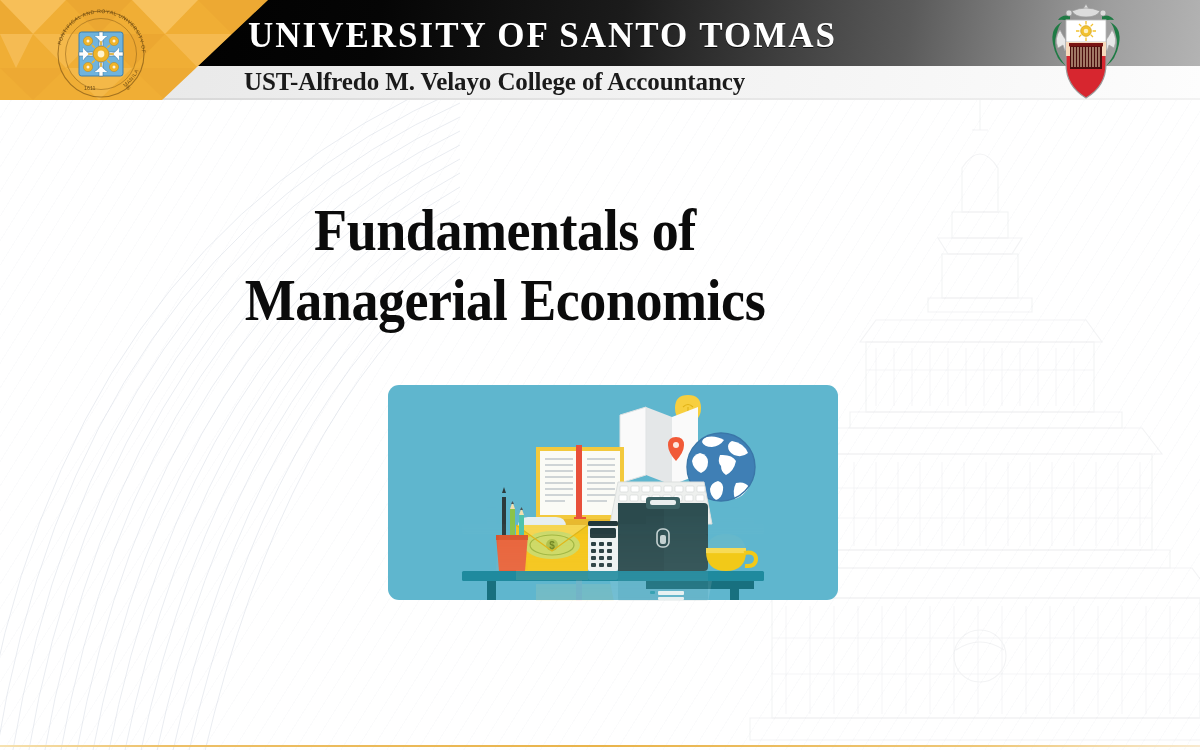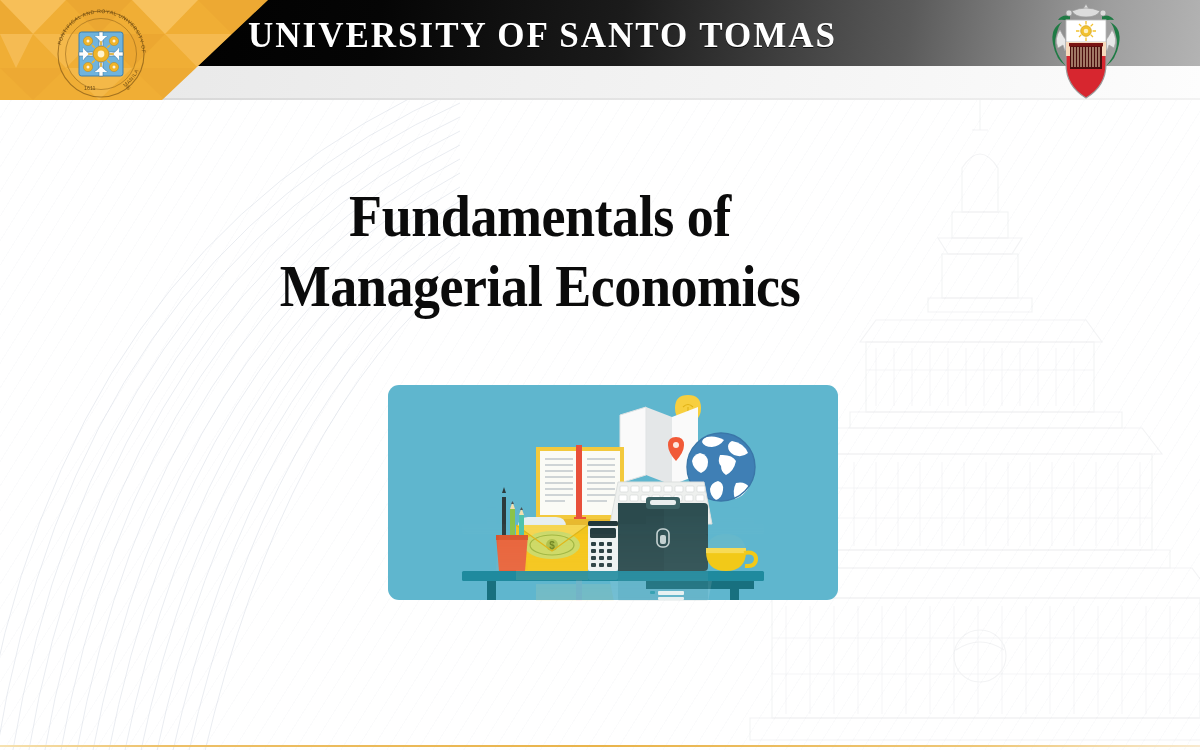--- a/index.html
+++ b/index.html
@@ -85,22 +85,22 @@
   }
   .college-title {
     position:absolute; left:244px; top:68px;
     font-family:"Liberation Serif", serif;
     font-size:25px; color:#1a1a1a; font-weight:600;
     letter-spacing:-0.1px; white-space:nowrap;
   }
 
   
   .title-wrap {
-    position:absolute; left:0; top:182px; width:1010px;
-    text-align:center; z-index:5;margin-left:35px;
+    position:absolute; left:0; top:196px; width:1010px;
+    text-align:center; z-index:5;
   }
   .slide-title {
     font-family:"Liberation Serif", serif;
     font-weight:bold; font-size:60px; line-height:1.16;
     color:#0b0b0b; letter-spacing:-0.5px;
     transform:scaleX(0.90); transform-origin:center top;
   }
 
   
   .illus-wrap { position:absolute; left:388px; top:385px; width:450px; height:285px; z-index:5; }
@@ -308,20 +308,21 @@
         <rect x="34" y="43" width="32" height="24" fill="#4a0d0d"></rect>
         <rect x="33" y="41" width="34" height="3.4" fill="#7a1414"></rect>
         <g stroke="#e8cfae" stroke-width="1.1">
           <path d="M36 45 v20 M39 45 v20 M42 45 v20 M45 45 v20 M48 45 v20
                    M51 45 v20 M54 45 v20 M57 45 v20 M60 45 v20 M63 45 v20"></path>
         </g>
       </g>
     </svg>
 
     <div class="uni-title">UNIVERSITY OF SANTO TOMAS</div>
+    <div class="college-title">UST-Alfredo M. Velayo College of Accountancy</div>
   </div>
 
   <div class="title-wrap">
     <div class="slide-title">Fundamentals of</div>
     <div class="slide-title">Managerial Economics</div>
   </div>
 
   <div class="illus-wrap">
 
     <div class="illus-card">

